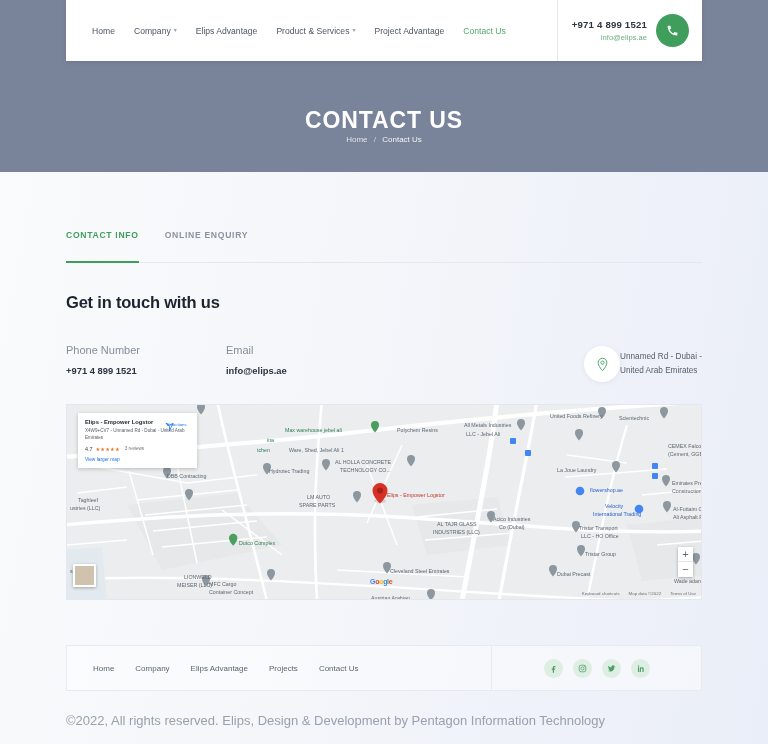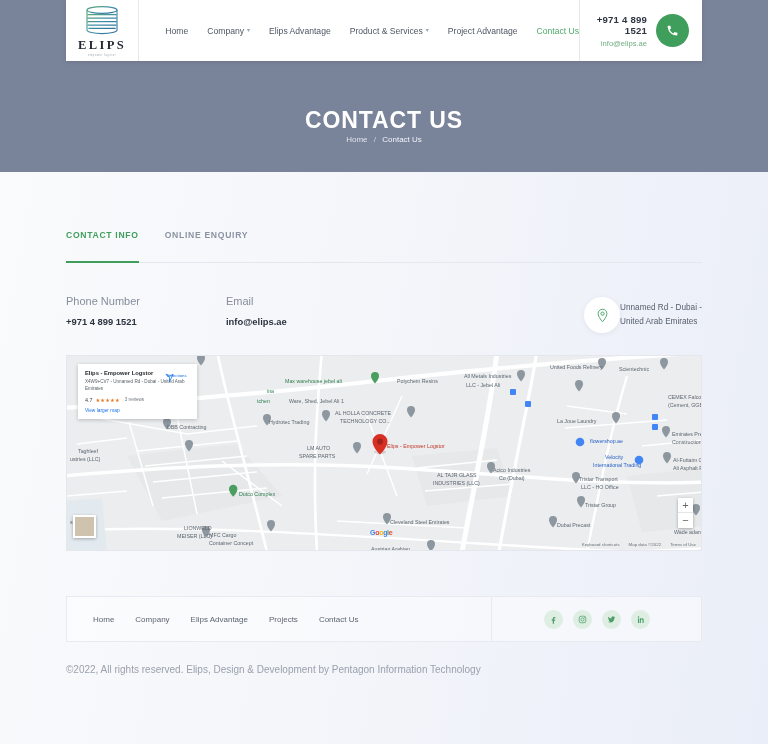--- a/index.html
+++ b/index.html
@@ -205,46 +205,30 @@
   .foot-social {
     width: 210px; border-left: 1px solid #e7eaf1;
     display: flex; align-items: center; justify-content: center; gap: 10px;
   }
   .soc {
     width: 19px; height: 19px; border-radius: 50%;
     background: #dfeee3; display: flex; align-items: center;
     justify-content: center; cursor: pointer;
   }
   .copyright {
-    margin: 22px 0 0 66px; font-size: 10px; color: #9aa1ad;
+    margin: 22px 0 0 66px; font-size: 13px; color: #9aa1ad;
   }
 </style>
 </head>
 <body>
 
 <div class="hero">
 
   <div class="navbar">
 
-    <div class="logo-cell">
-      <svg class="logo-mark" viewBox="0 0 42 30">
-        <defs>
-          <linearGradient id="lg" x1="0" y1="0" x2="1" y2="1">
-            <stop offset="0%" stop-color="#5aa86f"></stop>
-            <stop offset="50%" stop-color="#3f8fa8"></stop>
-            <stop offset="100%" stop-color="#2f6f9e"></stop>
-          </linearGradient>
-        </defs>
-        <ellipse cx="21" cy="4" rx="15" ry="3.4" fill="none" stroke="url(#lg)" stroke-width="1.1"></ellipse>
-        <path d="M6 4 V24 A15 3.6 0 0 0 36 24 V4" fill="none" stroke="url(#lg)" stroke-width="1.1"></path>
-        <path d="M6.3 8.5 H35.7 M6.3 12 H35.7 M6.3 15.5 H35.7 M6.6 19 H35.4 M7.4 22.4 H34.6" stroke="url(#lg)" stroke-width="1.25" fill="none"></path>
-      </svg>
-      <div class="logo-word">ELIPS</div>
-      <div class="logo-sub">empower logstor</div>
-    </div>
 
     <div class="nav-links">
       <div class="nav-link">
         <span>Home</span>
       </div>
       <div class="nav-link">
         <span>Company</span>
         <span class="caret">▾</span>
       </div>
       <div class="nav-link">
@@ -283,20 +267,21 @@
   </div>
 </div>
 
 <div class="main">
 
   <div class="tabs">
     <div class="tab active">CONTACT INFO</div>
     <div class="tab">ONLINE ENQUIRY</div>
   </div>
 
+  <div class="section-title">Get in touch with us</div>
 
   <div class="info-row">
     <div class="info-col">
       <div class="info-label">Phone Number</div>
       <div class="info-value">+971 4 899 1521</div>
     </div>
     <div class="info-col">
       <div class="info-label">Email</div>
       <div class="info-value">info@elips.ae</div>
     </div>

